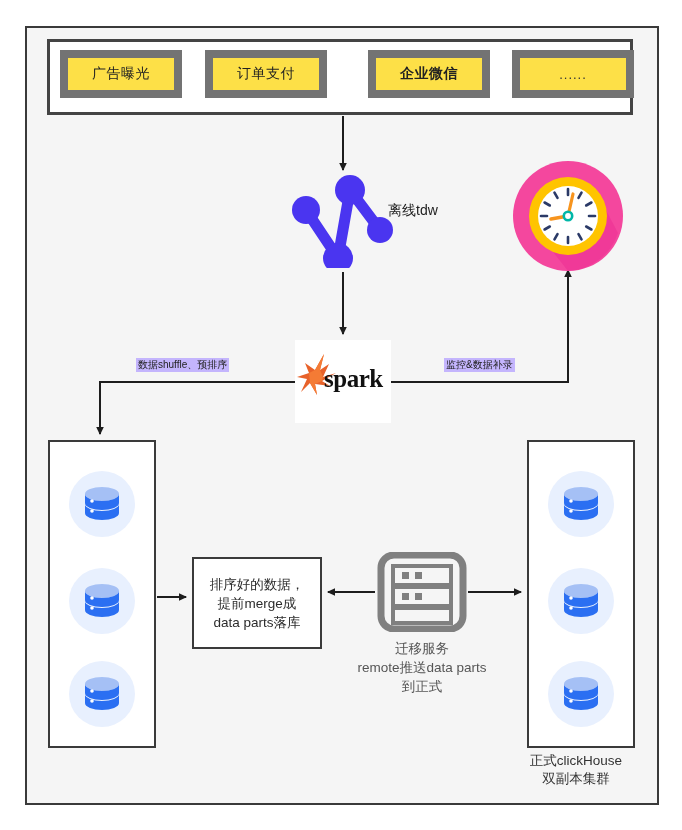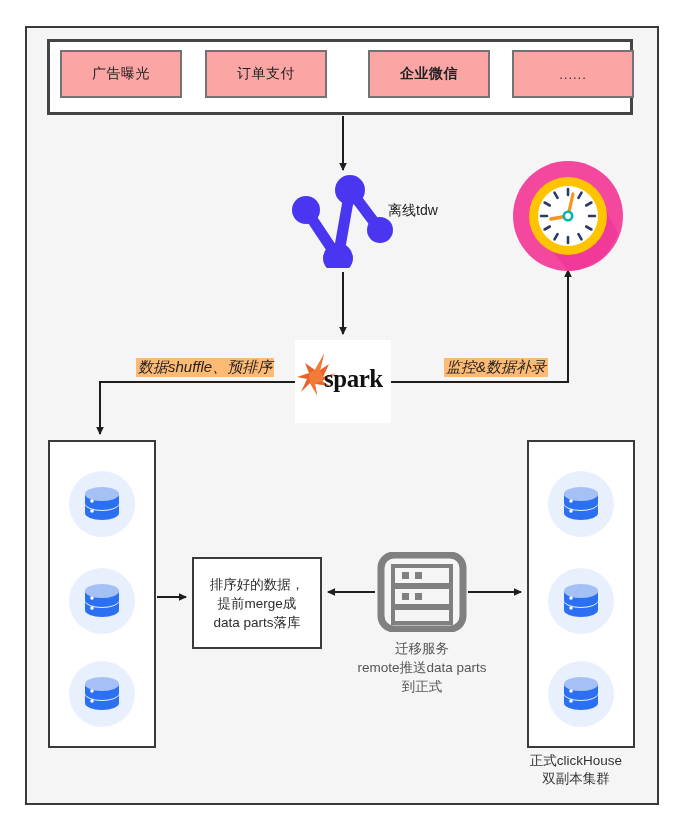--- a/index.html
+++ b/index.html
@@ -36,22 +36,22 @@
     left: 47px; top: 39px;
     width: 586px; height: 76px;
     background: #ffffff;
     border: 3px solid #444444;
     box-sizing: border-box;
   }
   .source-box {
     position: absolute;
     top: 50px;
     width: 122px; height: 48px;
-    background: #fca5a5;
-    border: 2px solid #737373;
+    background: #fde047;
+    border: 8px solid #737373;
     box-sizing: border-box;
     display: flex;
     align-items: center;
     justify-content: center;
     font-size: 14px;
     color: #222222;
     letter-spacing: 0.5px;
   }
   .sb0 { left: 60px; }
   .sb1 { left: 205px; }
@@ -97,26 +97,25 @@
     font-family: "Liberation Serif", "DejaVu Serif", serif;
     font-weight: bold;
     font-size: 25px;
     color: #111111;
     letter-spacing: -0.5px;
   }
 
   
   .edge-label {
     position: absolute;
-    font-size: 15px;
+    font-size: 10px;
     color: #222222;
     white-space: nowrap;
-    background: #fdba74;
+    background: #c4b5fd;
     padding: 0 2px;
-    font-style: italic;
   }
   .lbl-shuffle { left: 136px; top: 358px; }
   .lbl-monitor { left: 444px; top: 358px; }
 
   
   .cluster {
     position: absolute;
     top: 440px;
     width: 108px; height: 308px;
     background: #ffffff;

